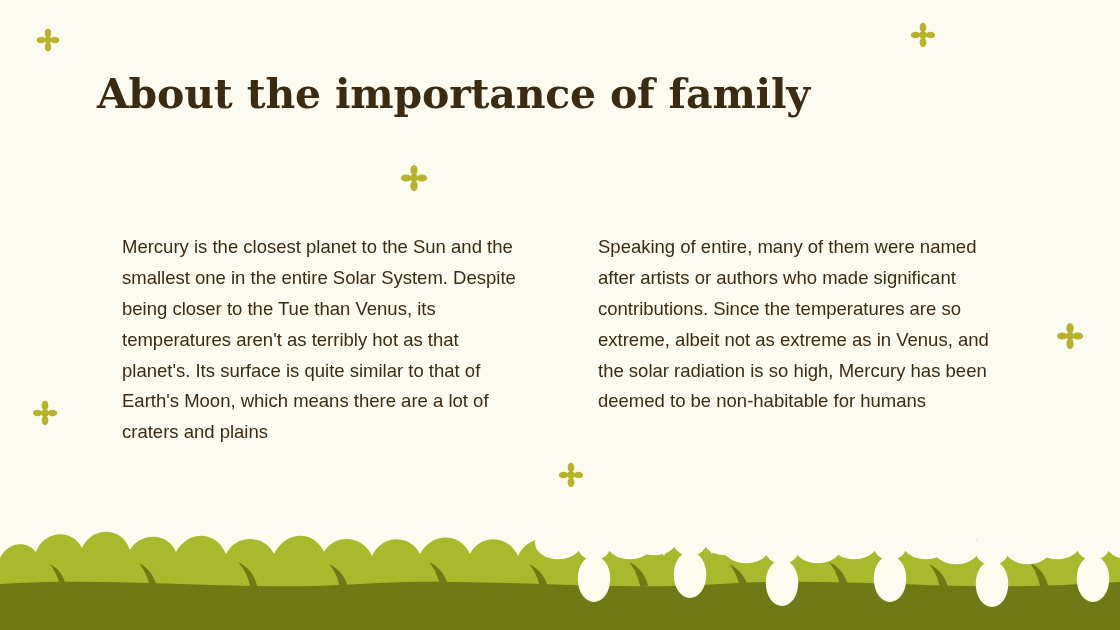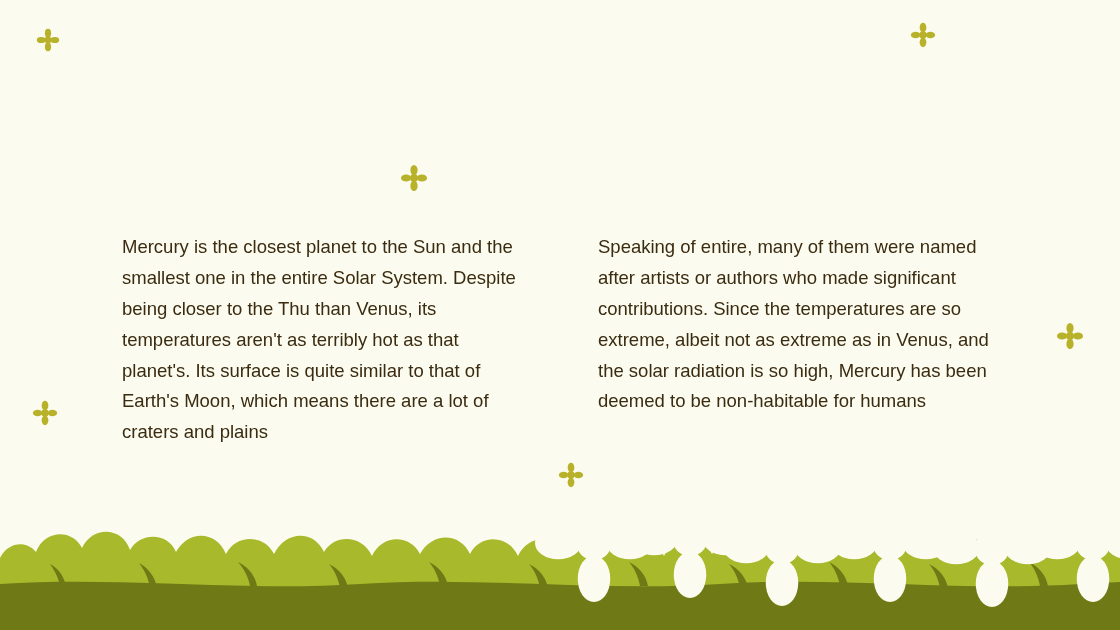--- a/index.html
+++ b/index.html
@@ -70,23 +70,24 @@
     position: absolute;
     pointer-events: none;
   }
   .flower svg { display: block; }
 </style>
 </head>
 <body>
 
 <div class="slide">
 
+  <div class="title">About the importance of family</div>
 
   <div class="columns">
-    <div class="col">Mercury is the closest planet to the Sun and the smallest one in the entire Solar System. Despite being closer to the Thu than Venus, its temperatures aren't as terribly hot as that planet's. Its surface is quite similar to that of Earth's Moon, which means there are a lot of craters and plains</div>
+    <div class="col">Mercury is the closest planet to the Sun and the smallest one in the entire Solar System. Despite being closer to the Tue than Venus, its temperatures aren't as terribly hot as that planet's. Its surface is quite similar to that of Earth's Moon, which means there are a lot of craters and plains</div>
     <div class="col">Speaking of entire, many of them were named after artists or authors who made significant contributions. Since the temperatures are so extreme, albeit not as extreme as in Venus, and the solar radiation is so high, Mercury has been deemed to be non-habitable for humans</div>
   </div>
 
   <div class="flower" style="left:36px; top:28px;">
     <svg width="24" height="24" viewBox="0 0 24 24">
       <g fill="#b8b12a">
         <ellipse cx="12" cy="5.2" rx="3.1" ry="4.4"></ellipse>
         <ellipse cx="12" cy="18.8" rx="3.1" ry="4.4"></ellipse>
         <ellipse cx="5.2" cy="12" rx="4.4" ry="3.1"></ellipse>
         <ellipse cx="18.8" cy="12" rx="4.4" ry="3.1"></ellipse>

